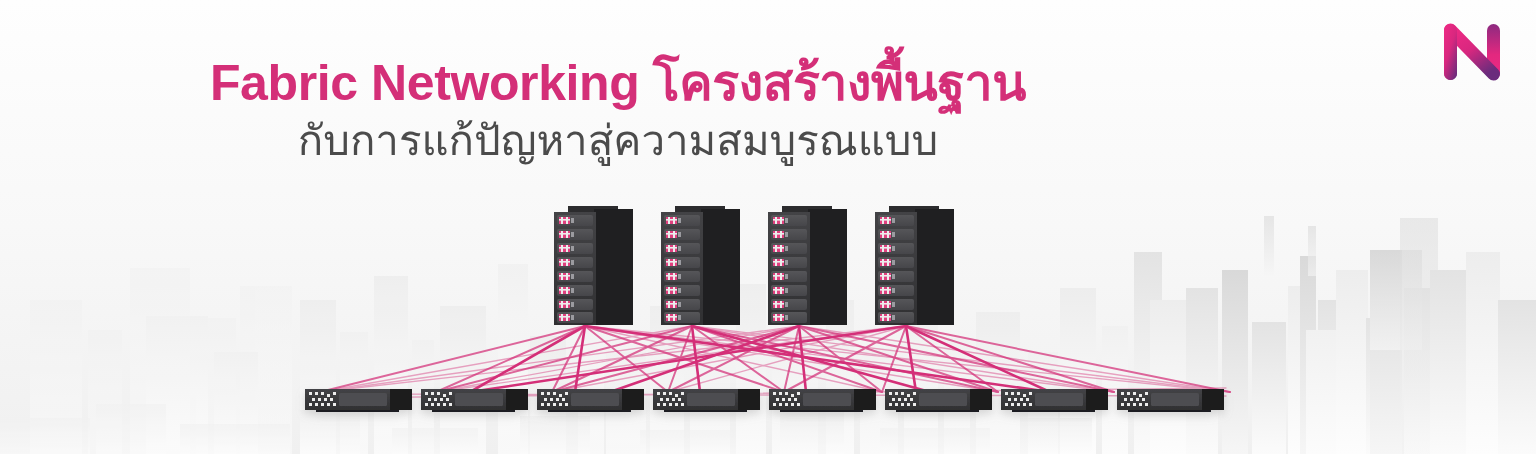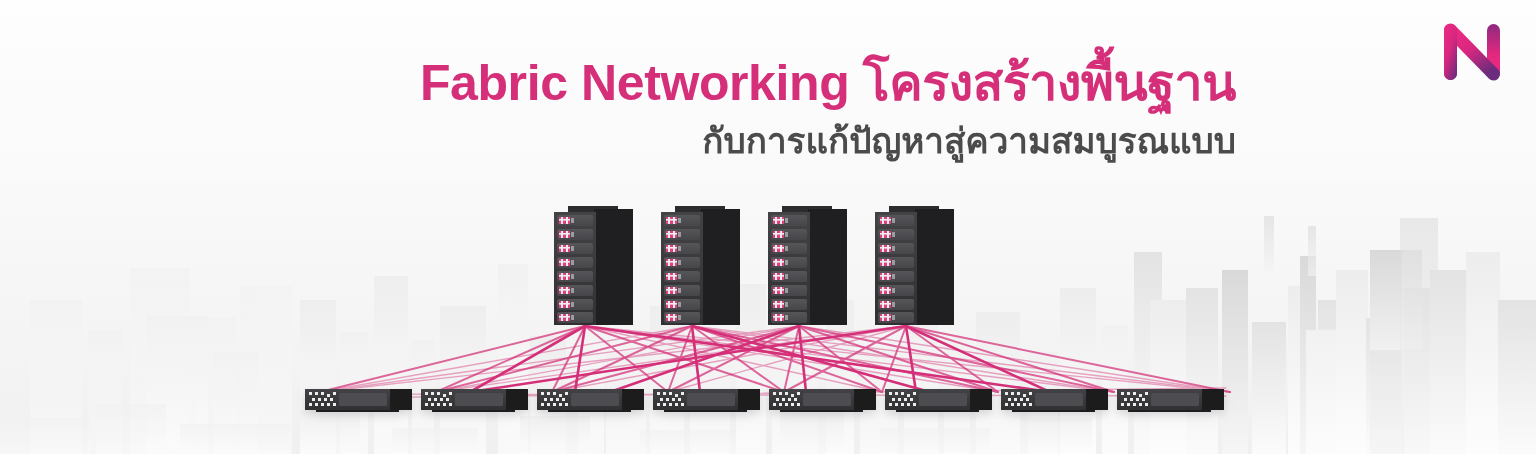--- a/index.html
+++ b/index.html
@@ -33,37 +33,37 @@
     width: 72px;
     height: 72px;
   }
 
   
   #heading-block {
     position: absolute;
     left: 0;
     top: 52px;
     width: 1236px;
-    text-align: right;
+    text-align: center;
     pointer-events: none;
   }
   #title {
     margin: 0;
     font-size: 50px;
     line-height: 62px;
     font-weight: bold;
     letter-spacing: -0.4px;
     color: #d42f78;
     white-space: nowrap;
   }
   #subtitle {
     margin: 4px 0 0 0;
-    font-size: 35px;
+    font-size: 42px;
     line-height: 46px;
-    font-weight: bold;
+    font-weight: normal;
     color: #4b4b4b;
     white-space: nowrap;
   }
 
   
   #fabric {
     position: absolute;
     left: 0;
     top: 0;
     width: 1536px;

